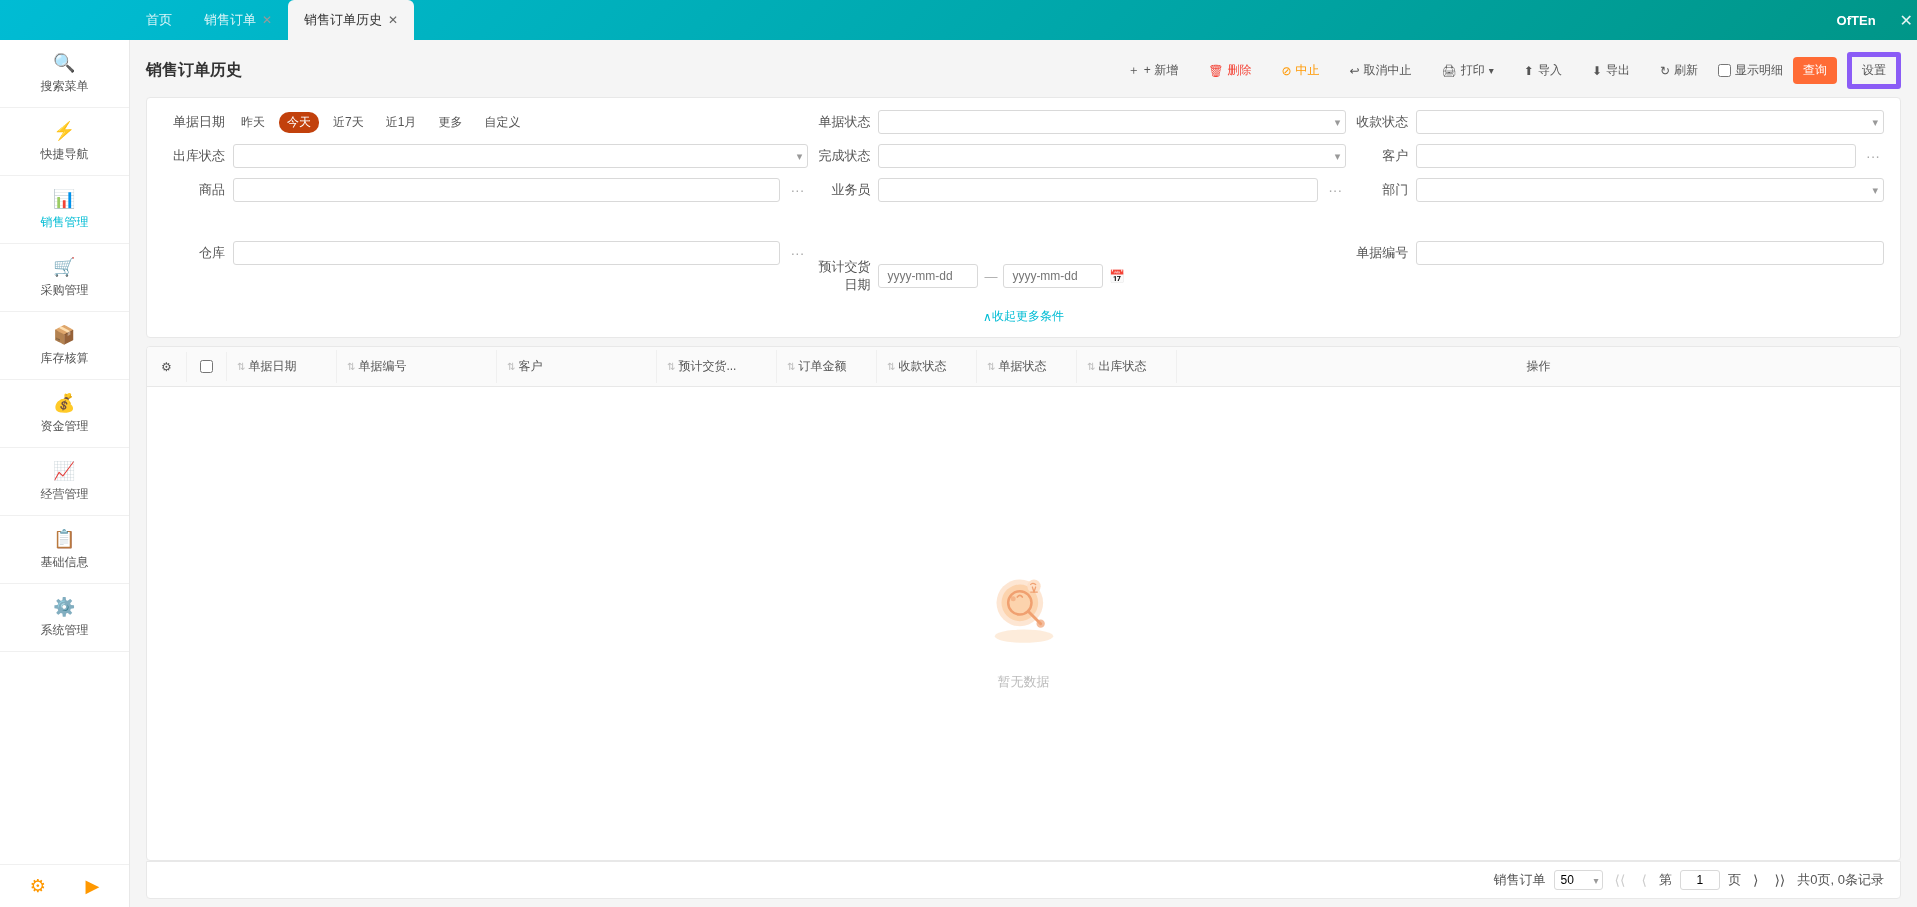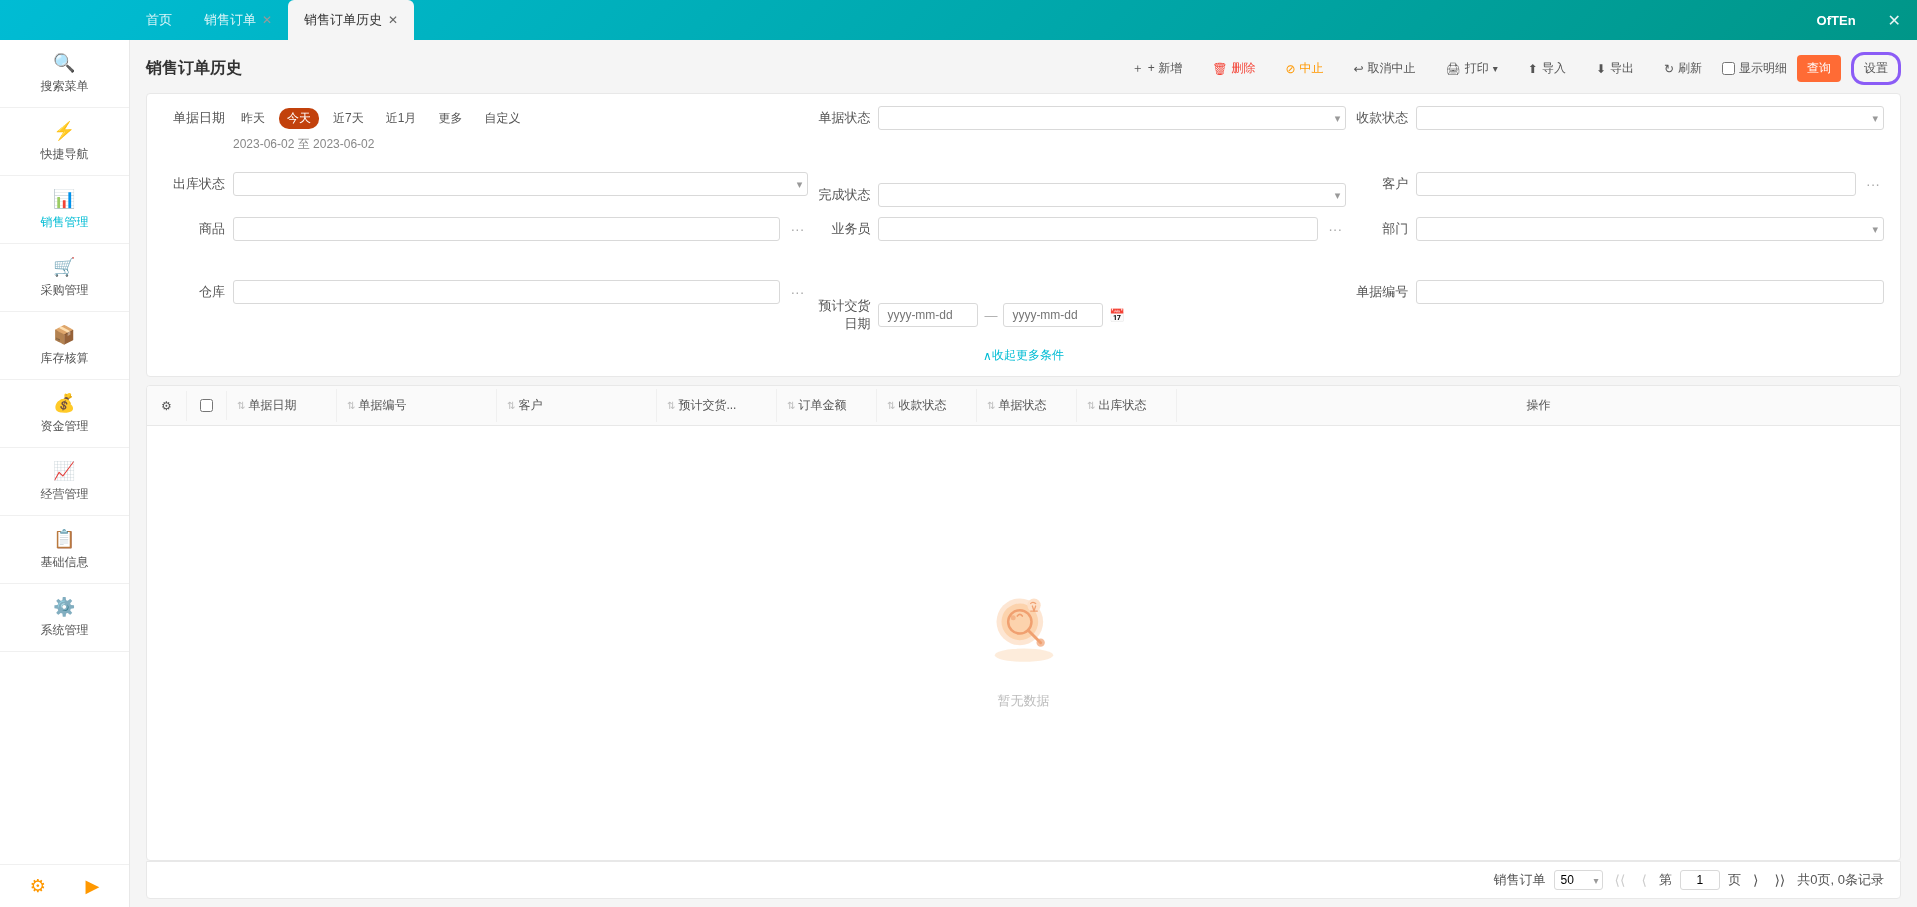--- a/index.html
+++ b/index.html
@@ -34,24 +34,24 @@
       margin-left: 6px;
       font-size: 12px;
       color: #999;
       cursor: pointer;
     }
     .tab-item.active .tab-close {
       color: #666;
     }
     .top-bar-right {
       margin-left: auto;
-      margin-right: 16px;
-      display: flex;
-      align-items: center;
-      gap: 28px;
+      margin-right: 4px;
+      display: flex;
+      align-items: center;
+      gap: 20px;
       color: rgba(255,255,255,0.9);
       font-size: 12px;
     }
     .top-bar-close {
       color: rgba(255,255,255,0.9);
       font-size: 16px;
       cursor: pointer;
     }
     .brand-text {
       color: #fff;
@@ -469,21 +469,21 @@
           <span>↻</span>
           <span>刷新</span>
         </button>
         <label class="display-toggle">
           <input type="checkbox" style="">
           <span>显示明细</span>
         </label>
         <button class="toolbar-btn primary">
           <span>查询</span>
         </button>
-        <button class="toolbar-btn" style="border:3px solid #8b5cf6; border-radius:13px;">
+        <button class="toolbar-btn" style="border:5px solid #8b5cf6; border-radius:3px;">
           <span>设置</span>
         </button>
       </div>
     </div>
 
     <div class="filter-area">
 
       <div class="filter-row">
         <div class="filter-col" style="flex:1.2;">
           <span class="filter-label">单据日期</span>
@@ -509,38 +509,32 @@
           <span class="filter-label">收款状态</span>
           <div class="filter-control">
             <div class="select-wrapper" style="flex:1;">
               <select class="filter-select full-width-select"></select>
               <span class="chevron">▾</span>
             </div>
           </div>
         </div>
       </div>
 
-      <div class="filter-row" style="margin-bottom:8px; margin-top:-6px;">
-        <div style="width:70px;"></div>
-        <div class="filter-control">
-          <span class="date-range-text">2023-06-02 至 2023-06-02</span>
-        </div>
-      </div>
 
       <div class="filter-row">
         <div class="filter-col" style="flex:1.2;">
           <span class="filter-label">出库状态</span>
           <div class="filter-control">
             <div class="select-wrapper" style="flex:1;">
               <select class="filter-select full-width-select"></select>
               <span class="chevron">▾</span>
             </div>
           </div>
         </div>
-        <div class="filter-col" style="flex:1;margin-top:22px;">
+        <div class="filter-col" style="flex:1;">
           <span class="filter-label">完成状态</span>
           <div class="filter-control">
             <div class="select-wrapper" style="flex:1;">
               <select class="filter-select full-width-select"></select>
               <span class="chevron">▾</span>
             </div>
           </div>
         </div>
         <div class="filter-col" style="flex:1;">
           <span class="filter-label">客户</span>

